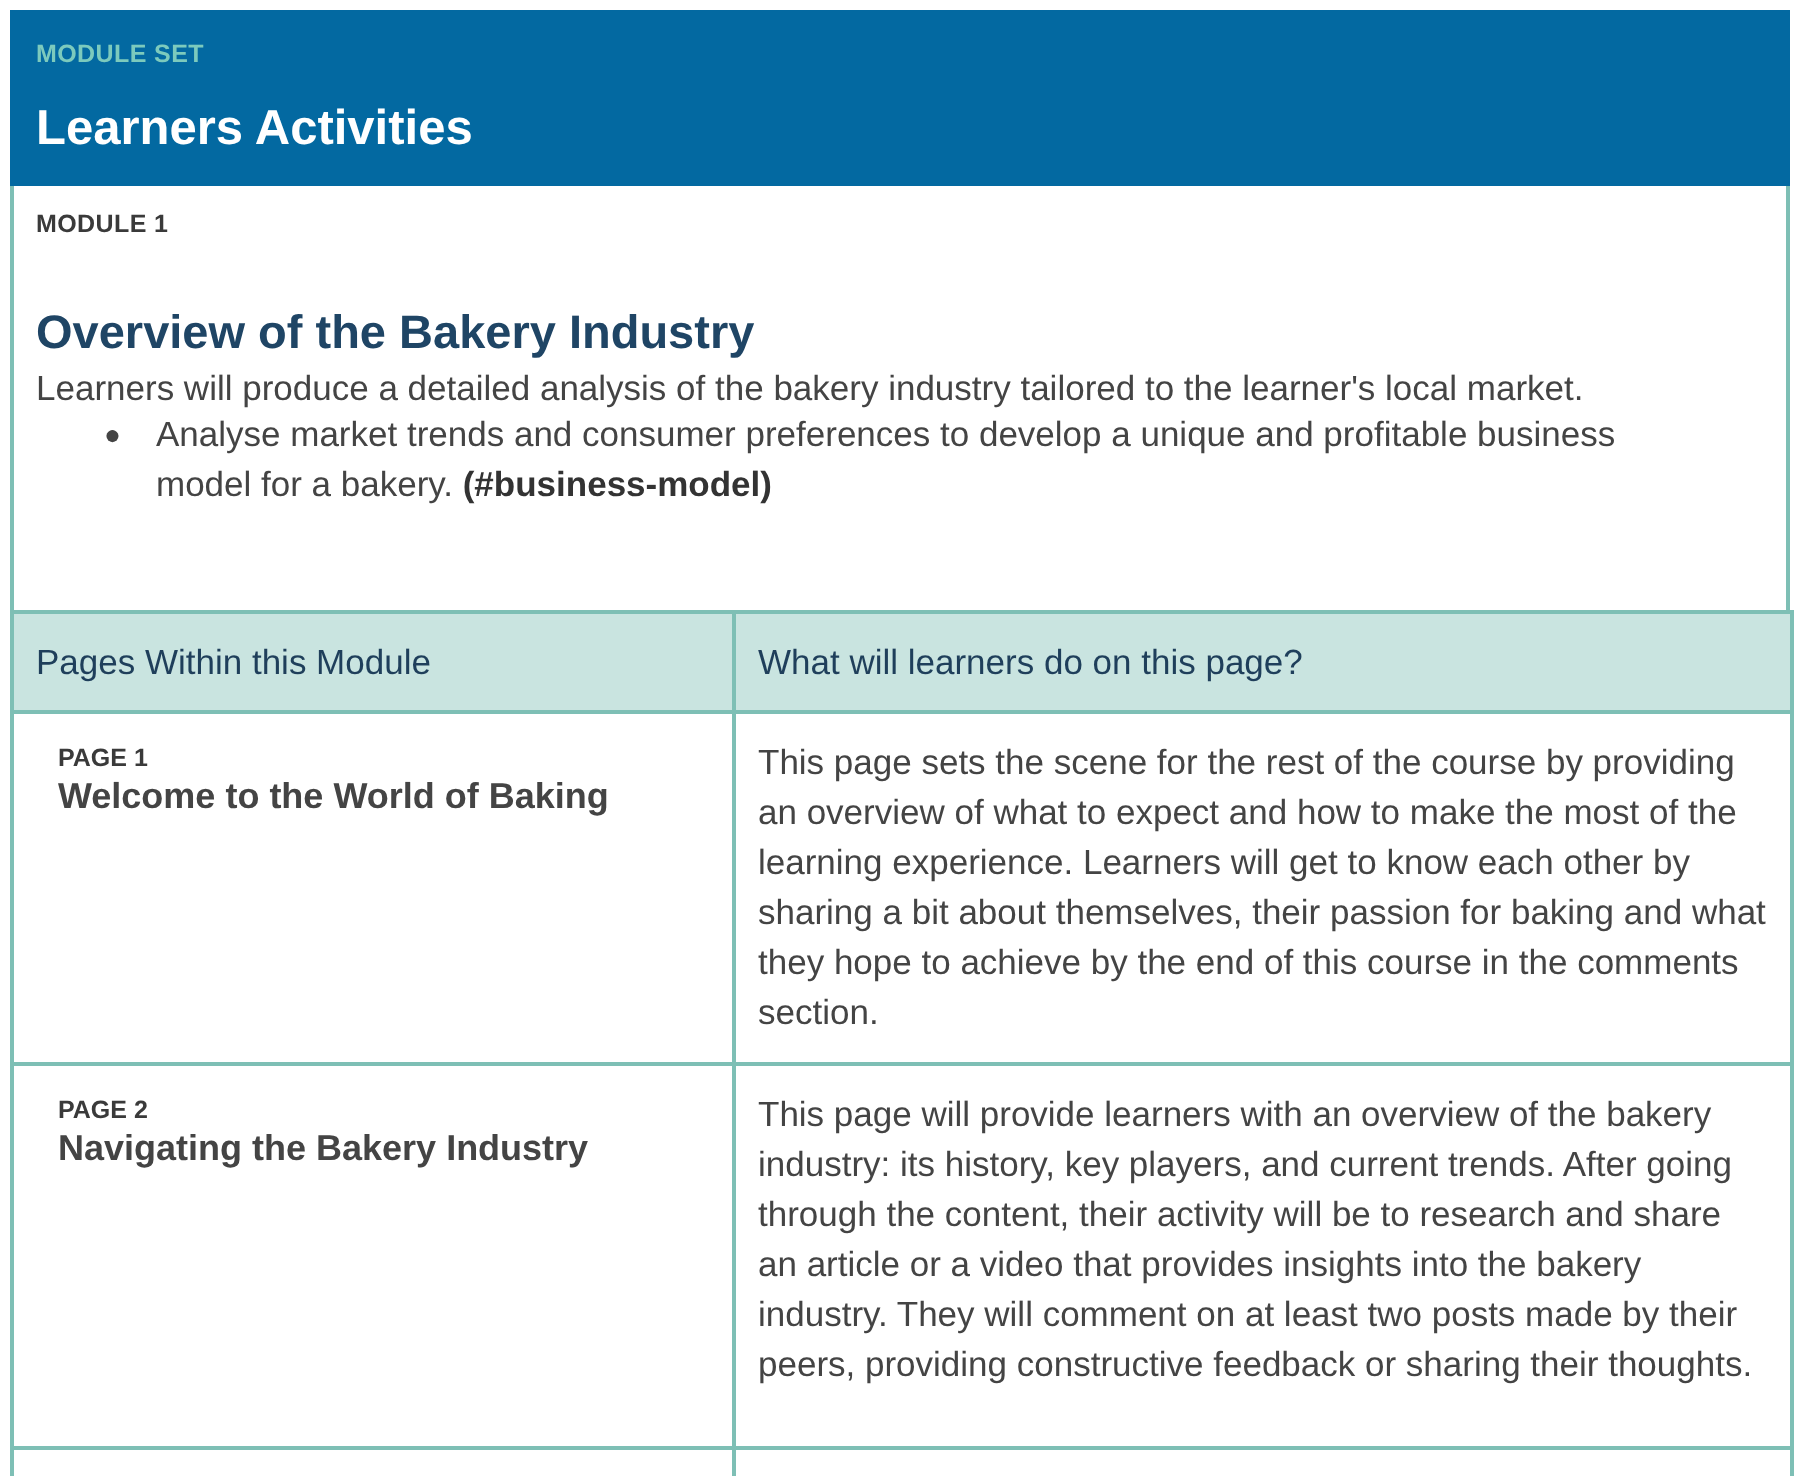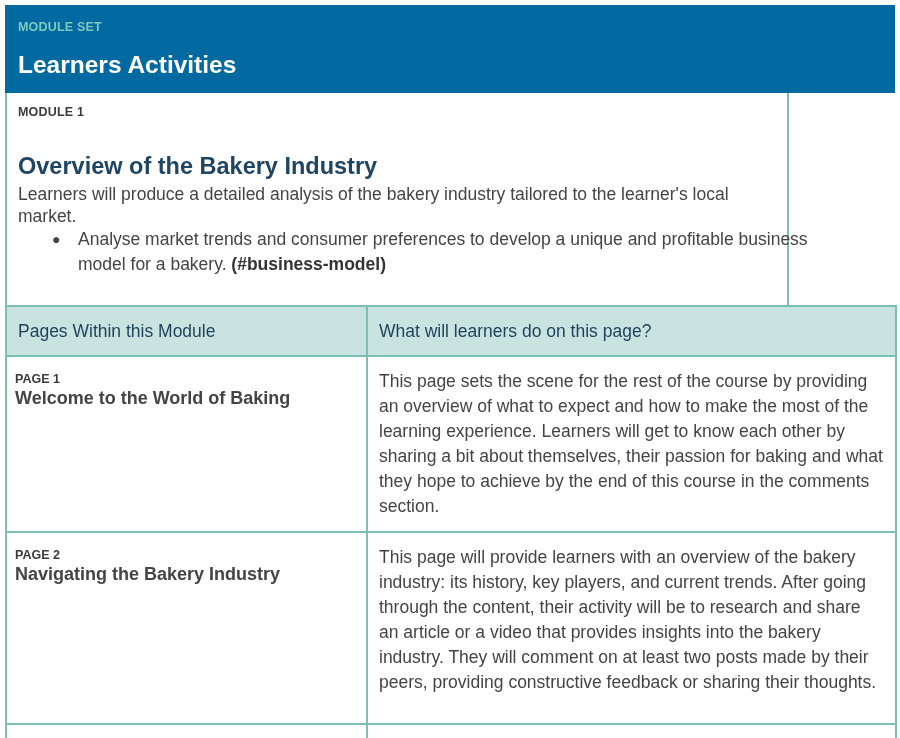--- a/index.html
+++ b/index.html
@@ -38,21 +38,21 @@
       color: #ffffff;
       font-size: 24.5px;
       font-weight: bold;
       line-height: 30px;
       margin-top: 15px;
     }
     .module {
       border-left: 2px solid #7ebfb5;
       border-right: 2px solid #7ebfb5;
       box-sizing: border-box;
-      width: 784px;
+      width: 890px;
       padding: 11px 0 0 11px;
       height: 212px;
       position: relative;
     }
     .module-kicker {
       font-size: 12.5px;
       font-weight: bold;
       color: #3a3a3a;
       line-height: 16px;
       letter-spacing: 0.2px;
@@ -117,21 +117,21 @@
       font-size: 17.5px;
       font-weight: normal;
       text-align: left;
       height: 50px;
       padding: 13px 11px 0 11px;
       line-height: 22px;
     }
     col.c1 { width: 361px; }
     col.c2 { width: 529px; }
     td.page-cell {
-      padding: 14px 11px 0 8px;
+      padding: 14px 11px 0 22px;
     }
     .page-kicker {
       font-size: 12.5px;
       font-weight: bold;
       color: #3a3a3a;
       line-height: 16px;
     }
     .page-title {
       font-size: 18px;
       font-weight: bold;

